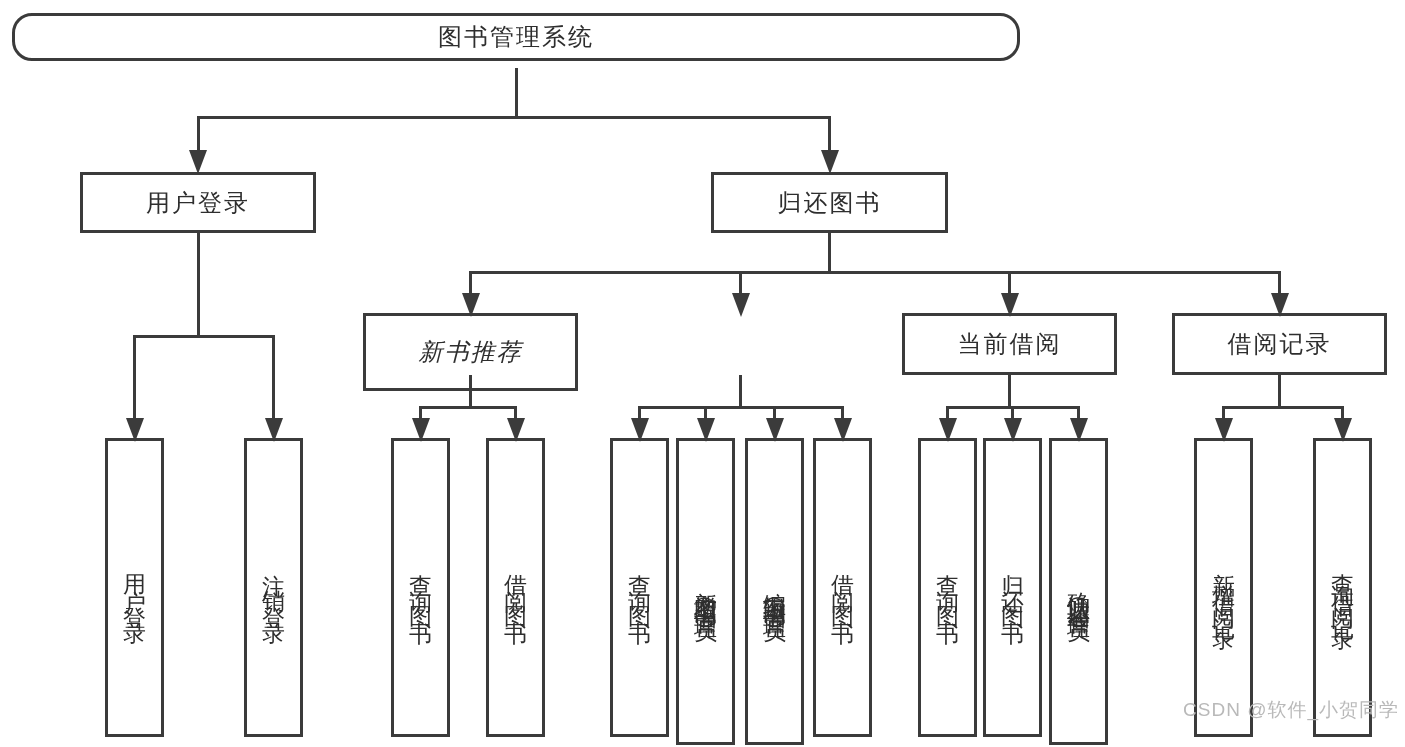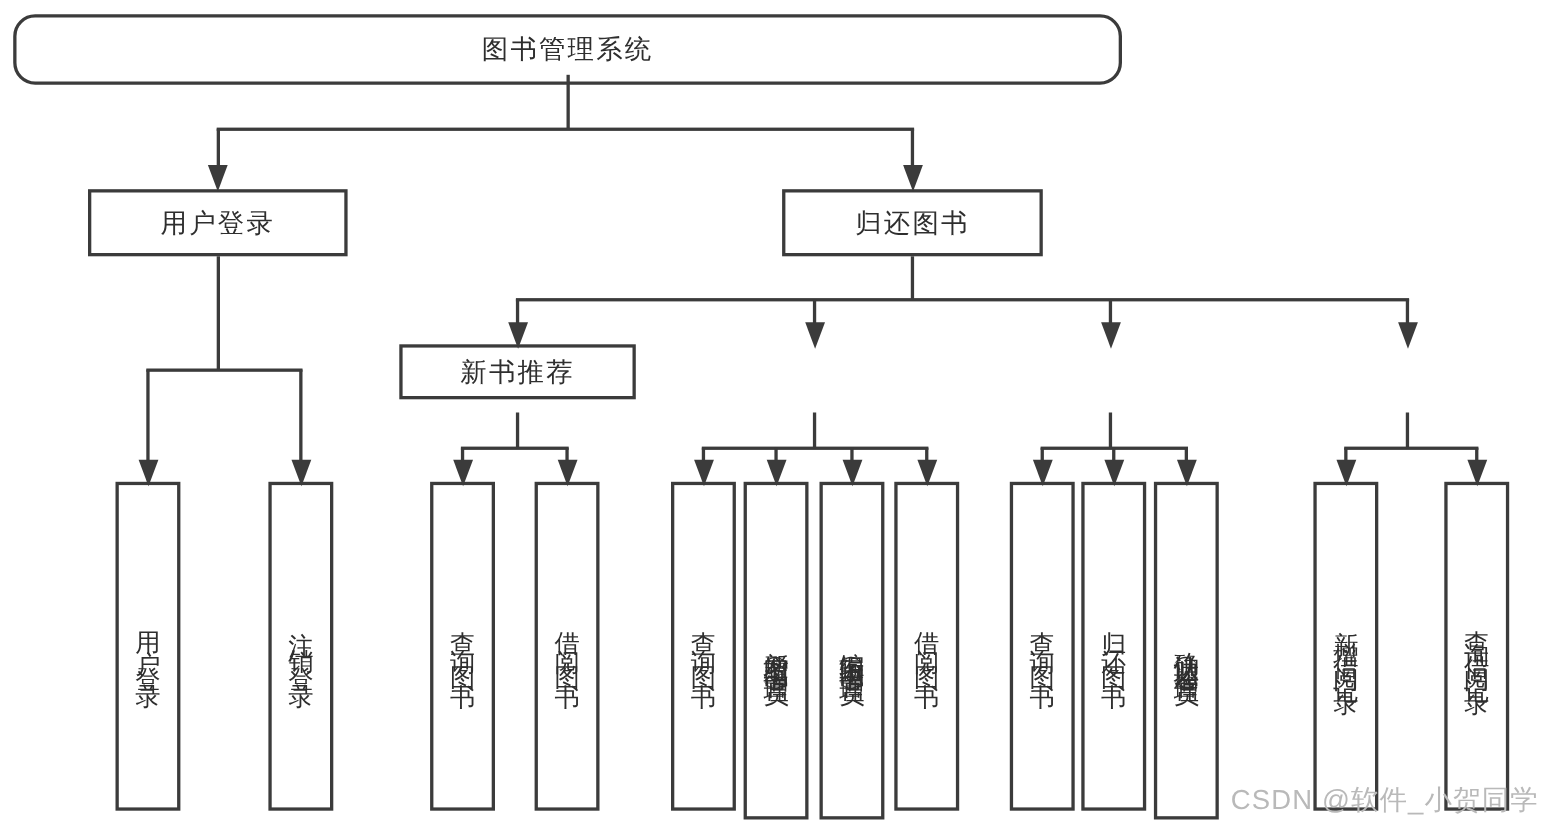--- a/index.html
+++ b/index.html
@@ -18,41 +18,47 @@
     font-size:23px;line-height:1;display:block;
   }
   .ls-4{letter-spacing:16px;}
   .ls-6{letter-spacing:11px;}
   .ls-9{letter-spacing:4px;}
   #connectors{position:absolute;left:0;top:0;width:1405px;height:747px;z-index:2;pointer-events:none;}
   .cline{position:absolute;background:var(--line,#3b3b3b);}
   .arrowhead{position:absolute;width:0;height:0;
     border-left:9px solid transparent;border-right:9px solid transparent;
     border-top:24px solid var(--line,#3b3b3b);}
-  .watermark{position:absolute;right:6px;bottom:4px;z-index:3;
-    color:var(--wm,#b9b9b9);font-size:25px;letter-spacing:1px;}
+  .watermark{position:absolute;right:6px;bottom:24px;z-index:3;
+    color:var(--wm,#b9b9b9);font-size:19px;letter-spacing:1px;}
 </style>
 </head>
 <body>
 
 <div class="canvas">
 
-  <div class="hbox" style="left:12px;top:13px;width:1008px;height:64px;border-radius:20px;">
+  <div class="hbox" style="left:12px;top:13px;width:1008px;height:48px;border-radius:20px;">
     <span>图书管理系统</span>
   </div>
 
   <div class="hbox" style="left:80px;top:172px;width:236px;height:61px;">
     <span>用户登录</span>
   </div>
   <div class="hbox" style="left:711px;top:172px;width:237px;height:61px;">
     <span>归还图书</span>
   </div>
 
-  <div class="hbox" style="left:363px;top:313px;width:215px;height:50px;">
+  <div class="hbox" style="left:363px;top:313px;width:215px;height:78px;font-style:italic;">
     <span>新书推荐</span>
+  </div>
+  <div class="hbox" style="left:902px;top:313px;width:215px;height:62px;">
+    <span>当前借阅</span>
+  </div>
+  <div class="hbox" style="left:1172px;top:313px;width:215px;height:62px;">
+    <span>借阅记录</span>
   </div>
 
   <div class="vbox" style="left:105px;top:438px;width:59px;height:299px;">
     <span class="ls-4">用户登录</span>
   </div>
   <div class="vbox" style="left:244px;top:438px;width:59px;height:299px;">
     <span class="ls-4">注销登录</span>
   </div>
 
   <div class="vbox" style="left:391px;top:438px;width:59px;height:299px;">

